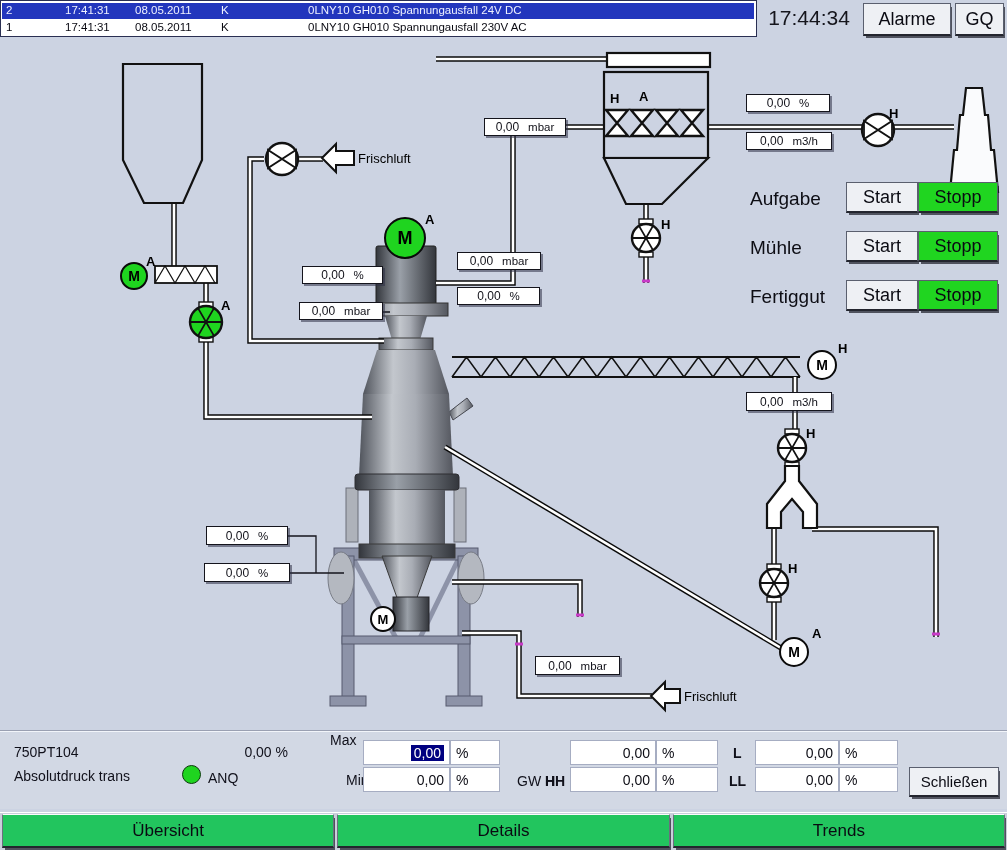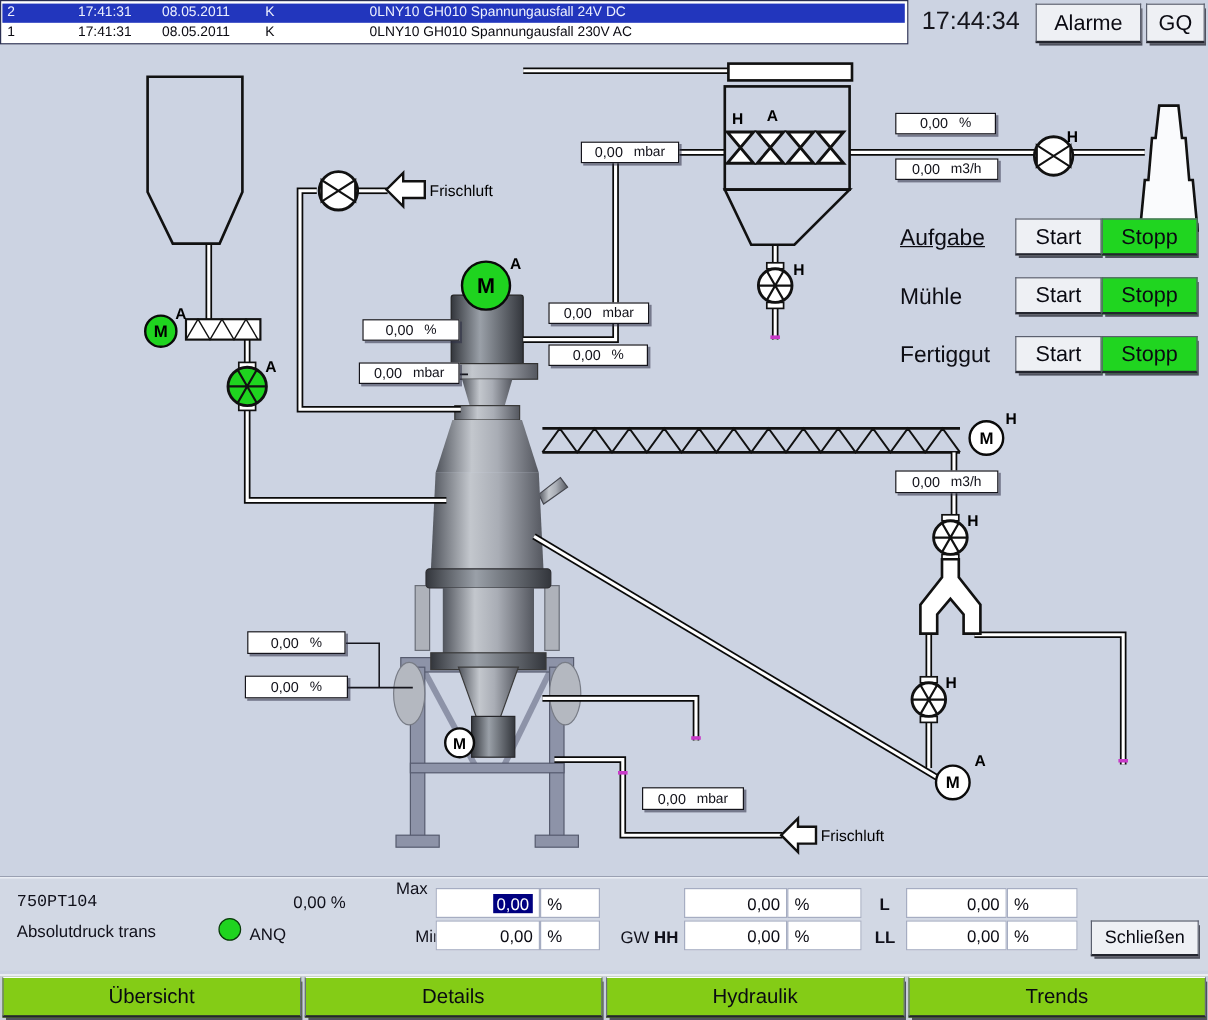--- a/index.html
+++ b/index.html
@@ -50,21 +50,21 @@
   .cell.val{justify-content:flex-end;padding-right:5px;}
   .cell.unit{justify-content:flex-start;padding-left:5px;}
   .sel-val{background:#000080;color:#fff;padding:0 3px;}
   #status-dot{position:absolute;left:182px;top:33px;width:19px;height:19px;border-radius:50%;
               background:#1fd41f;border:1.5px solid #0a3a0a;box-sizing:border-box;}
   #close-btn{left:909px;top:35px;width:90px;height:30px;font-size:15px;}
   
   #nav{position:absolute;left:0;top:812px;width:1007px;height:38px;background:#c9cfdb;
        border-top:1px solid #fff;display:flex;gap:3px;padding:1px 2px 0 2px;box-sizing:border-box;}
   .nav-btn{flex:1;height:34px;display:flex;align-items:center;justify-content:center;
-           background:#84cc16;border:1px solid #6a6f7e;border-top:1px solid #fbfbfd;
+           background:#22c55e;border:1px solid #6a6f7e;border-top:1px solid #fbfbfd;
            border-bottom:2px solid #23252e;box-shadow:2px 3px 0 -1px rgba(25,27,38,.7);
            box-sizing:border-box;font-size:17px;color:#0a0a12;cursor:default;}
 </style>
 </head>
 <body>
 
 <div id="root">
 
   <svg id="plant-svg" width="1007" height="850" viewBox="0 0 1007 850">
     <defs>
@@ -308,34 +308,34 @@
   <div class="ltr" style="left:661px;top:218px;">H</div>
   <div class="ltr" style="left:889px;top:107px;">H</div>
   <div class="ltr" style="left:838px;top:342px;">H</div>
   <div class="ltr" style="left:806px;top:427px;">H</div>
   <div class="ltr" style="left:788px;top:562px;">H</div>
   <div class="ltr" style="left:812px;top:627px;">A</div>
 
   <div class="txt" style="left:358px;top:152px;">Frischluft</div>
   <div class="txt" style="left:684px;top:690px;">Frischluft</div>
 
-  <div class="ctl-label" style="left:750px;top:188px;text-decoration:underline;">Aufgabe</div>
+  <div class="ctl-label" style="left:750px;top:188px;">Aufgabe</div>
   <div class="btn3d" style="left:846px;top:182px;width:72px;height:31px;">Start</div>
   <div class="btn3d green" style="left:918px;top:182px;width:80px;height:31px;">Stopp</div>
 
   <div class="ctl-label" style="left:750px;top:237px;">Mühle</div>
   <div class="btn3d" style="left:846px;top:231px;width:72px;height:31px;">Start</div>
   <div class="btn3d green" style="left:918px;top:231px;width:80px;height:31px;">Stopp</div>
 
   <div class="ctl-label" style="left:750px;top:286px;">Fertiggut</div>
   <div class="btn3d" style="left:846px;top:280px;width:72px;height:31px;">Start</div>
   <div class="btn3d green" style="left:918px;top:280px;width:80px;height:31px;">Stopp</div>
 
   <div id="panel">
-    <div class="lab" style="left:14px;top:12px;font-family:Liberation Mono, monospace;">750PT104</div>
+    <div class="lab" style="left:14px;top:12px;">750PT104</div>
     <div class="lab" style="left:14px;top:36px;">Absolutdruck trans</div>
     <div class="lab" style="left:200px;top:12px;width:88px;text-align:right;">0,00 %</div>
     <div id="status-dot"></div>
     <div class="lab" style="left:208px;top:38px;">ANQ</div>
 
     <div class="lab" style="left:330px;top:0;">Max</div>
     <div class="cell val" style="left:363px;top:8px;width:87px;height:25px;">
       <span class="sel-val">0,00</span>
     </div>
     <div class="cell unit" style="left:450px;top:8px;width:50px;height:25px;">%</div>
@@ -362,17 +362,16 @@
     <div class="lab" style="left:729px;top:41px;font-weight:bold;">LL</div>
     <div class="cell val" style="left:755px;top:35px;width:84px;height:25px;">0,00</div>
     <div class="cell unit" style="left:839px;top:35px;width:59px;height:25px;">%</div>
 
     <div class="btn3d" id="close-btn">Schließen</div>
   </div>
 
   <div id="nav">
     <div class="nav-btn">Übersicht</div>
     <div class="nav-btn">Details</div>
-    <div class="nav-btn">Hydraulik</div>
     <div class="nav-btn">Trends</div>
   </div>
 
 </div>
 
 </body></html>

